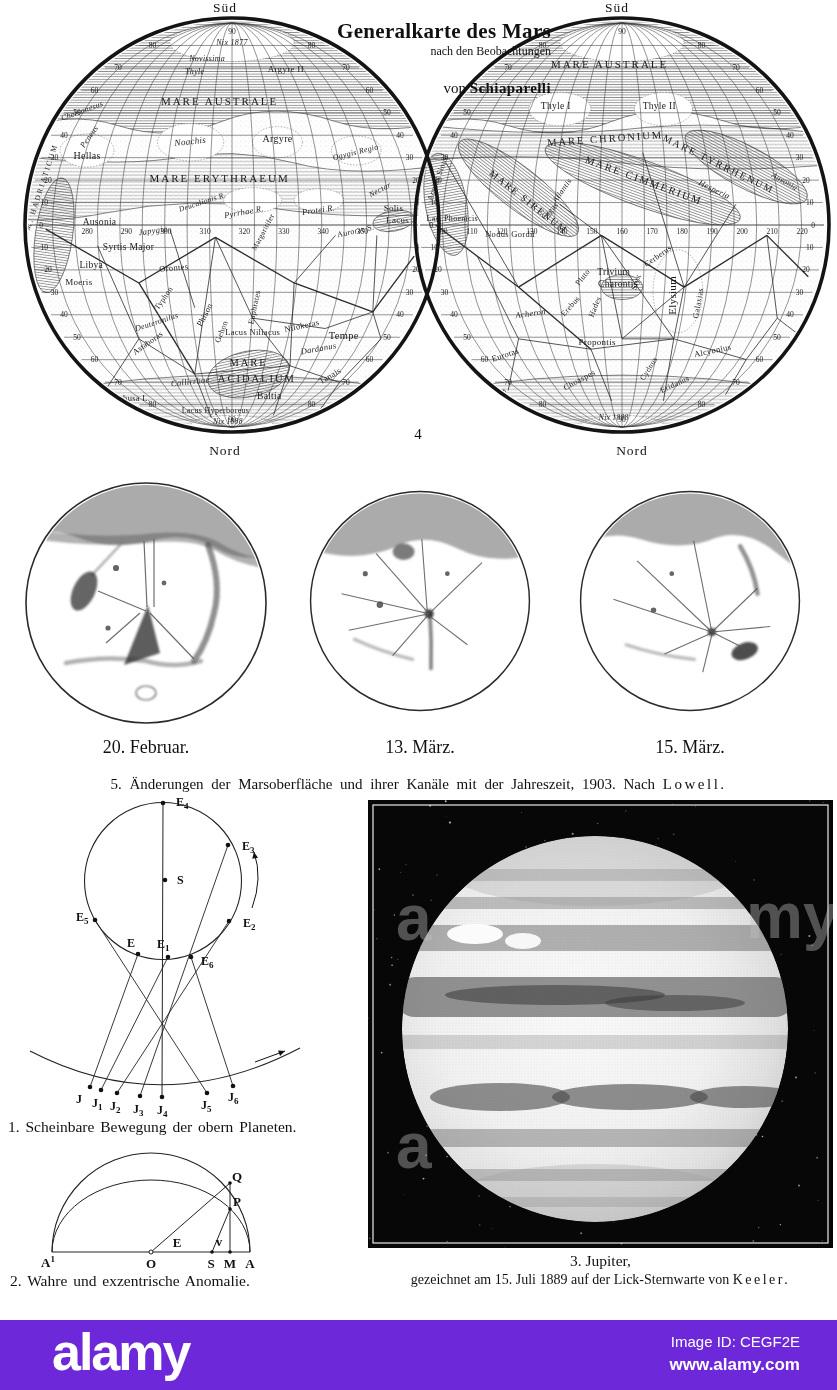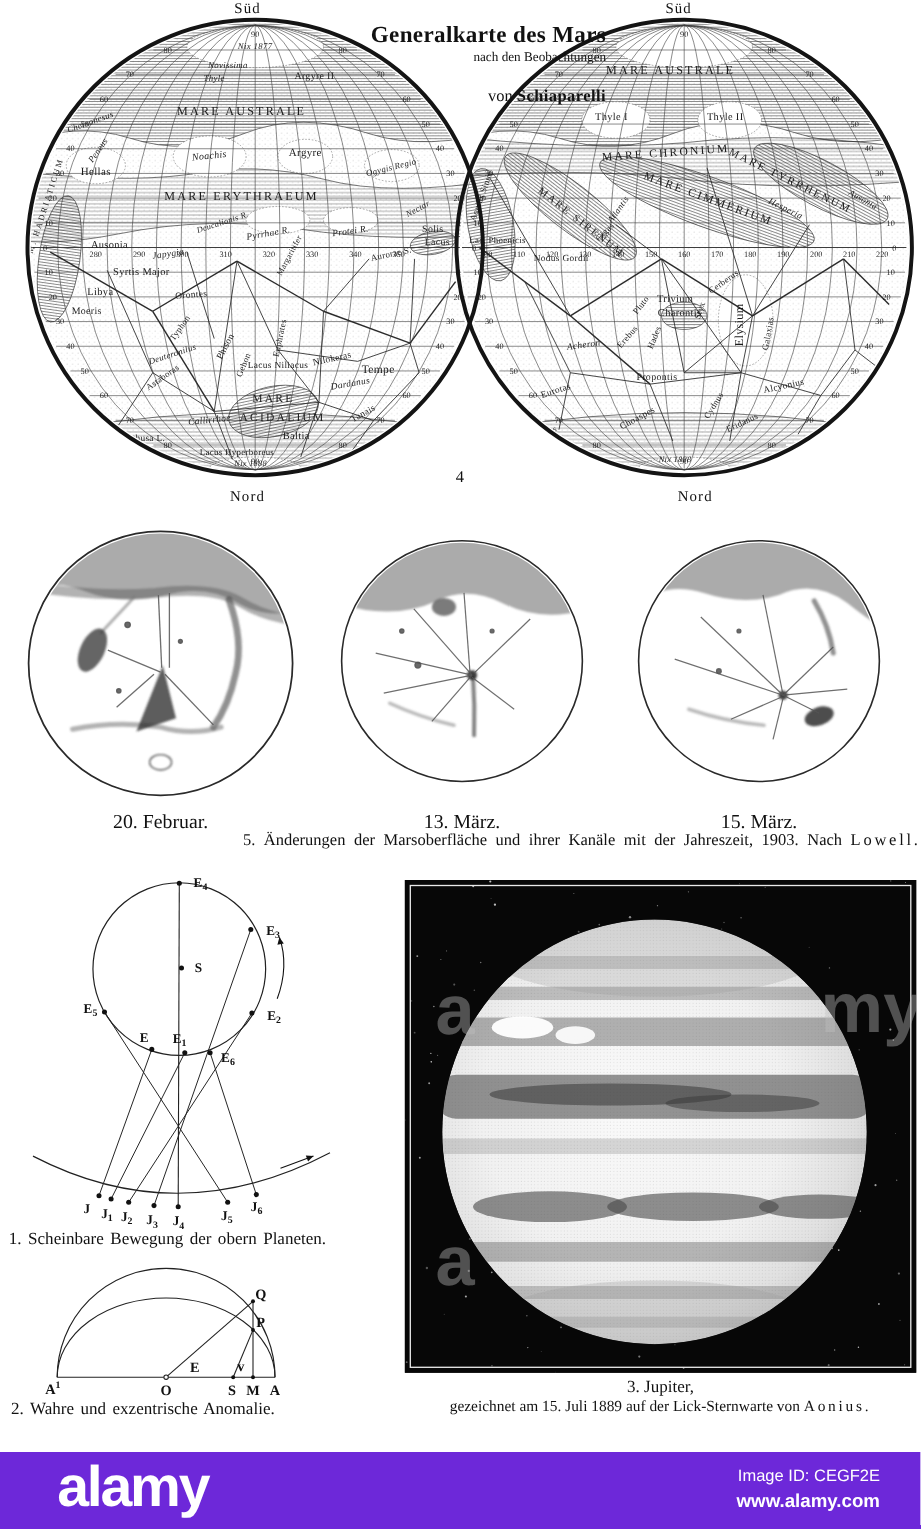--- a/index.html
+++ b/index.html
@@ -11,21 +11,21 @@
   .map-title{left:267px;top:18px;width:284px;text-align:right;line-height:1.25;}
   .map-title .t1{font-size:21px;font-weight:bold;letter-spacing:.3px;}
   .map-title .t2{font-size:12px;}
   .map-title .t3{font-size:15px;margin-top:20px;}
   .map-title .t3 b{letter-spacing:.4px;}
   .map-title .t4{font-size:16px;font-weight:bold;letter-spacing:.5px;}
   .pole{font-size:13.5px;text-align:center;letter-spacing:1px;}
   .fignum{font-size:15px;text-align:center;}
   
   .date-cap{font-size:18px;text-align:center;}
-  .fig5-cap{font-size:15px;text-align:right;word-spacing:4px;}
+  .fig5-cap{font-size:15px;text-align:center;word-spacing:4px;margin-top:20px;}
   .diag-cap{font-size:15.5px;word-spacing:2px;}
   .jup-cap{ text-align:center;}
   .jup-cap .l1{font-size:15.5px;}
   .jup-cap .l2{font-size:14px;margin-top:2px;}
   .spaced{letter-spacing:2.5px;}
   
   .jupiter-frame{left:368px;top:800px;width:465px;height:448px;background:#060606;}
   
   .alamy-bar{left:0;top:1320px;width:837px;height:70px;background:#6d28d9;
              font-family:"Liberation Sans","DejaVu Sans",sans-serif;color:#fff;}
@@ -775,21 +775,21 @@
           <ellipse cx="227" cy="64" rx="155" ry="42" fill="#9a9a9a" fill-opacity="0.28"></ellipse>
           <ellipse cx="227" cy="404" rx="150" ry="40" fill="#9a9a9a" fill-opacity="0.3"></ellipse>
         </g>
         <text x="28" y="140" font-size="64" font-weight="bold" fill="#c0c0c0" fill-opacity="0.4" style="font-family: &quot;Liberation Sans&quot;, sans-serif;">a</text>
         <text x="28" y="368" font-size="64" font-weight="bold" fill="#c0c0c0" fill-opacity="0.4" style="font-family: &quot;Liberation Sans&quot;, sans-serif;">a</text>
         <text x="378" y="138" font-size="64" font-weight="bold" fill="#c0c0c0" fill-opacity="0.4" style="font-family: &quot;Liberation Sans&quot;, sans-serif;">my</text>
       </svg>
   </div>
   <div class="abs jup-cap" style="left:368px;top:1252px;width:465px">
     <div class="l1">3. Jupiter,</div>
-    <div class="l2"><span>gezeichnet am 15. Juli 1889 auf der Lick-Sternwarte von</span> <span class="spaced">Aonius.</span></div>
+    <div class="l2"><span>gezeichnet am 15. Juli 1889 auf der Lick-Sternwarte von</span> <span class="spaced">Keeler.</span></div>
   </div>
 
   <div class="abs alamy-bar">
     <div class="alamy-logo">alamy</div>
     <div class="alamy-meta">
       <div class="alamy-id">Image ID: CEGF2E</div>
       <div class="alamy-url">www.alamy.com</div>
     </div>
   </div>
 

